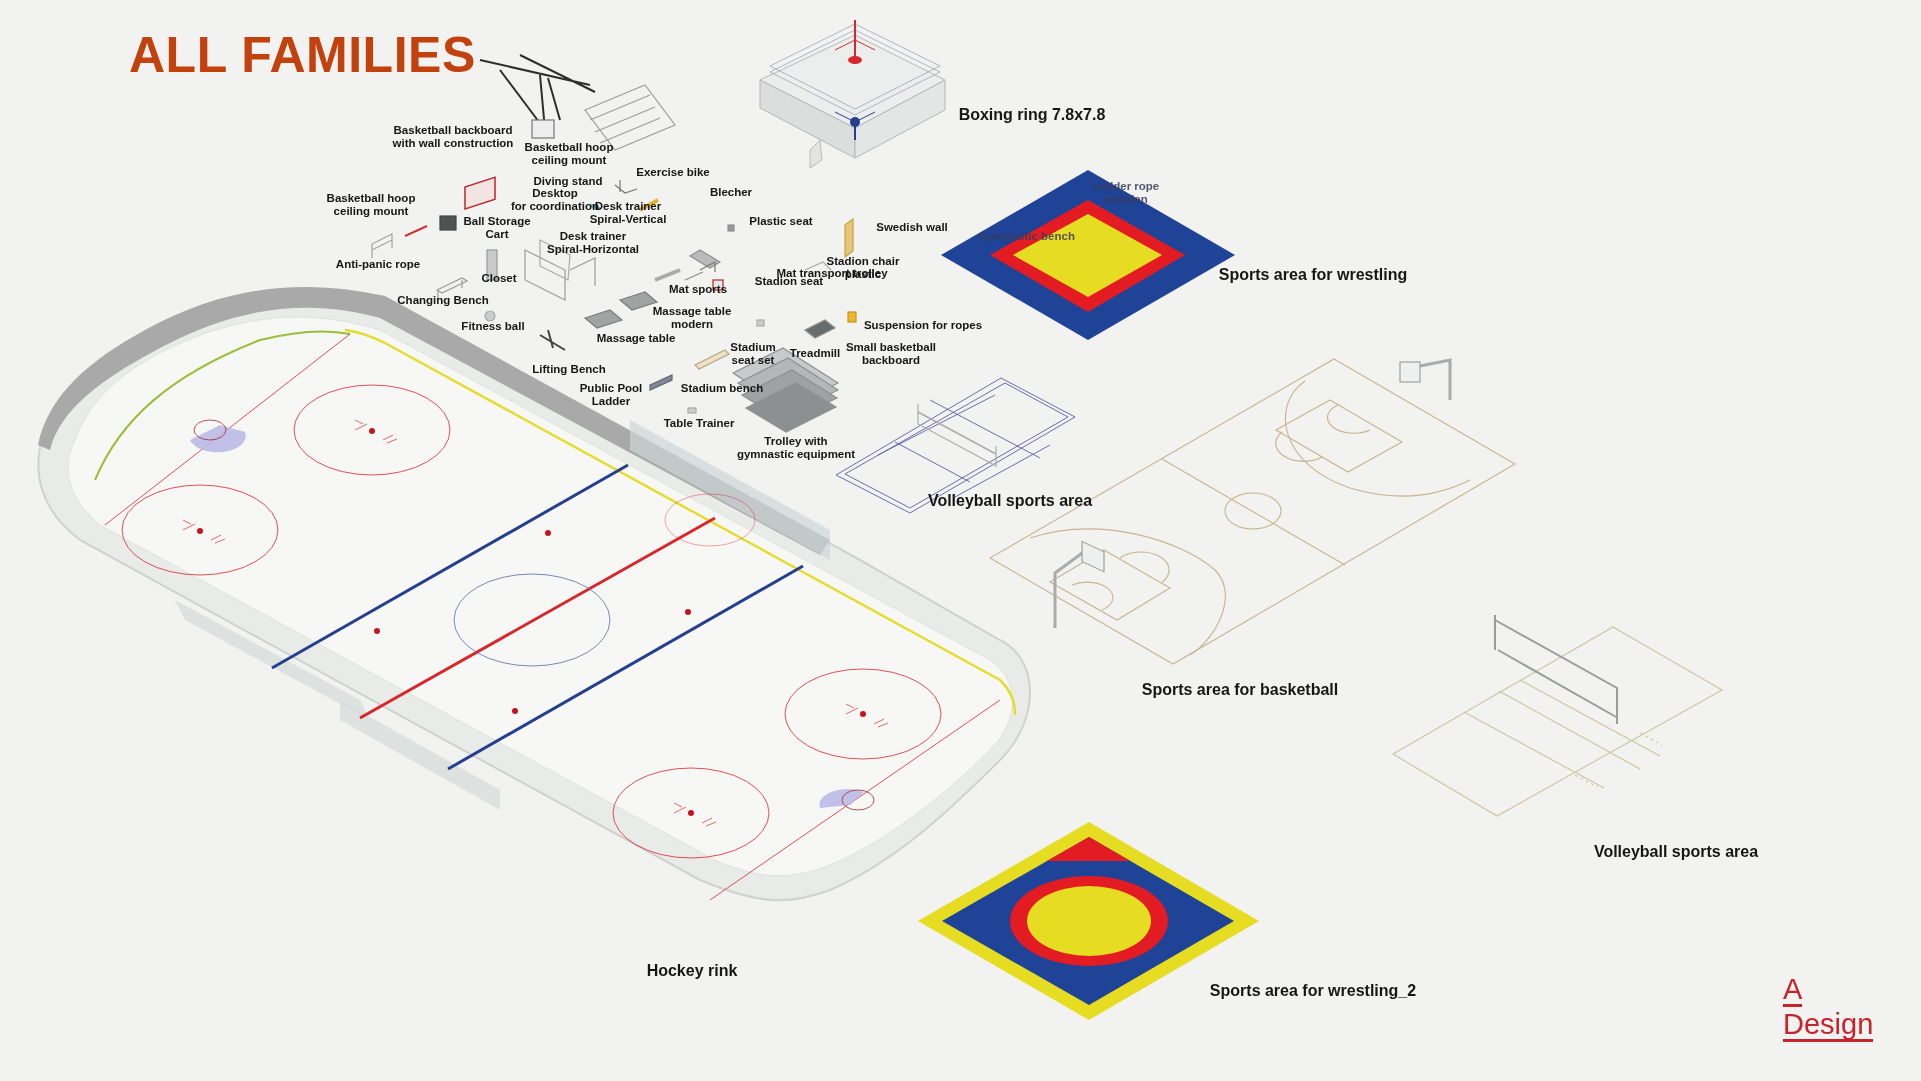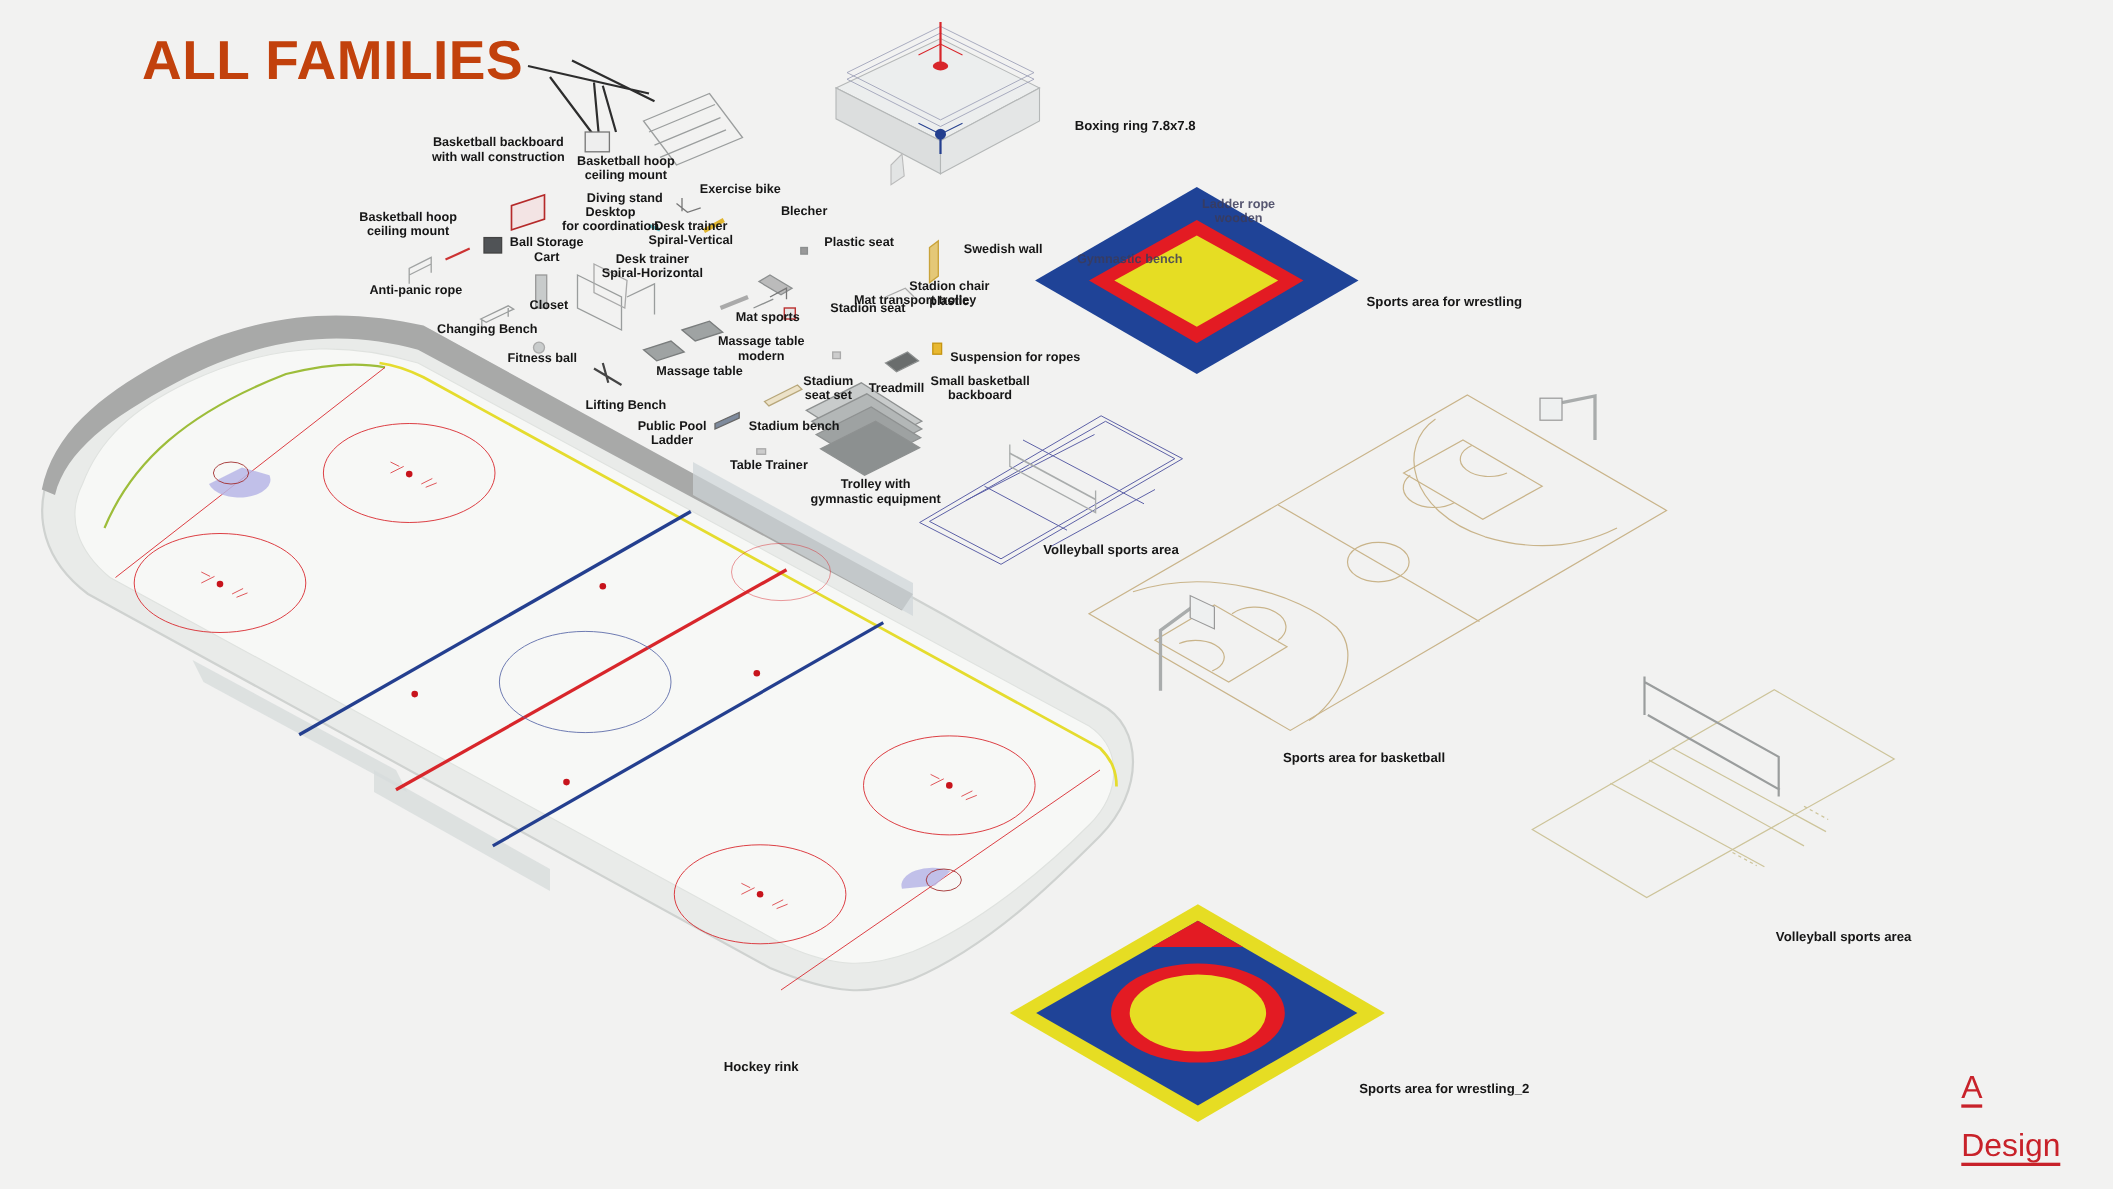--- a/index.html
+++ b/index.html
@@ -3,26 +3,26 @@
 <meta charset="utf-8">
 <style>
   html, body { margin:0; padding:0; }
   body { width:1921px; height:1081px; background:#f2f2f1; position:relative; overflow:hidden;
          font-family:"DejaVu Sans", sans-serif; color:#111; }
   #canvas { position:absolute; left:0; top:0; width:1921px; height:1081px; }
   .title { position:absolute; left:117px; top:14px; font-size:50px; font-weight:bold; letter-spacing:0.5px;
            font-family:"Liberation Sans", sans-serif; color:#c2410c; margin:12px; }
   .lbl { position:absolute; font-size:11.5px; font-weight:bold; line-height:13px; text-align:center;
          white-space:nowrap; transform:translateX(-50%); font-family:"Liberation Sans", sans-serif; color:#161616; }
-  .lbl.big { font-size:12px; }
+  .lbl.big { font-size:16px; }
   .lbl.faint { color:#3b3b5a; opacity:0.85; }
   .logo { position:absolute; left:1783px; top:974px; color:#c8222a; font-family:"Liberation Sans", sans-serif;
           font-size:29px; line-height:36px; }
   .logo span { display:block; width:max-content; border-bottom:3px solid #c8222a; line-height:30px; }
-  .logo .l2 { margin-top:20px; }
+  .logo .l2 { margin-top:2px; }
 </style>
 </head>
 <body>
 
 <svg id="canvas" viewBox="0 0 1921 1081" xmlns="http://www.w3.org/2000/svg">
 
   <g>
 
     <path d="M150,338 C250,280 330,285 390,300 L860,560 L1000,640 C1040,660 1040,720 1000,760 C960,800 900,860 830,890 C790,905 760,905 700,880 L80,540 C40,510 30,470 45,430 C60,390 100,360 150,338 Z" fill="#e9ebe9" stroke="#cfd2d0" stroke-width="2"></path>
 

